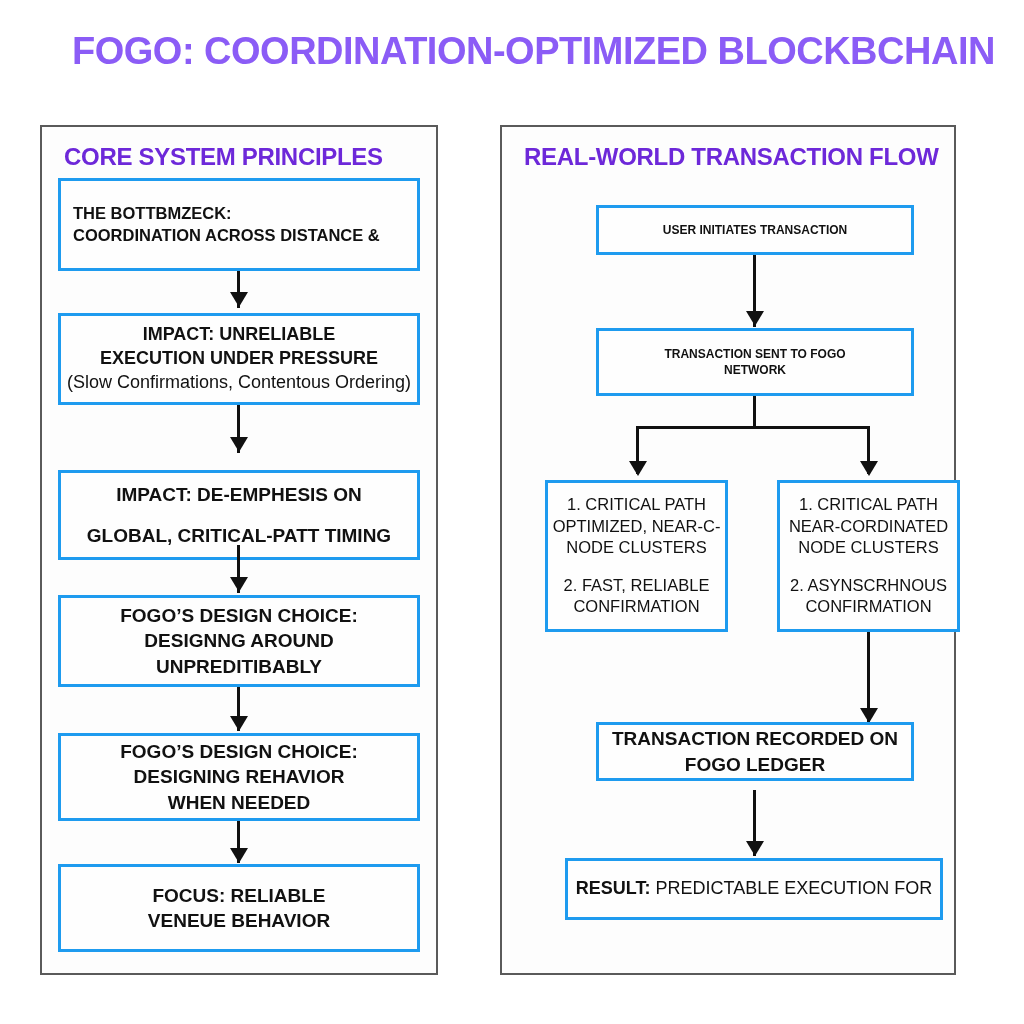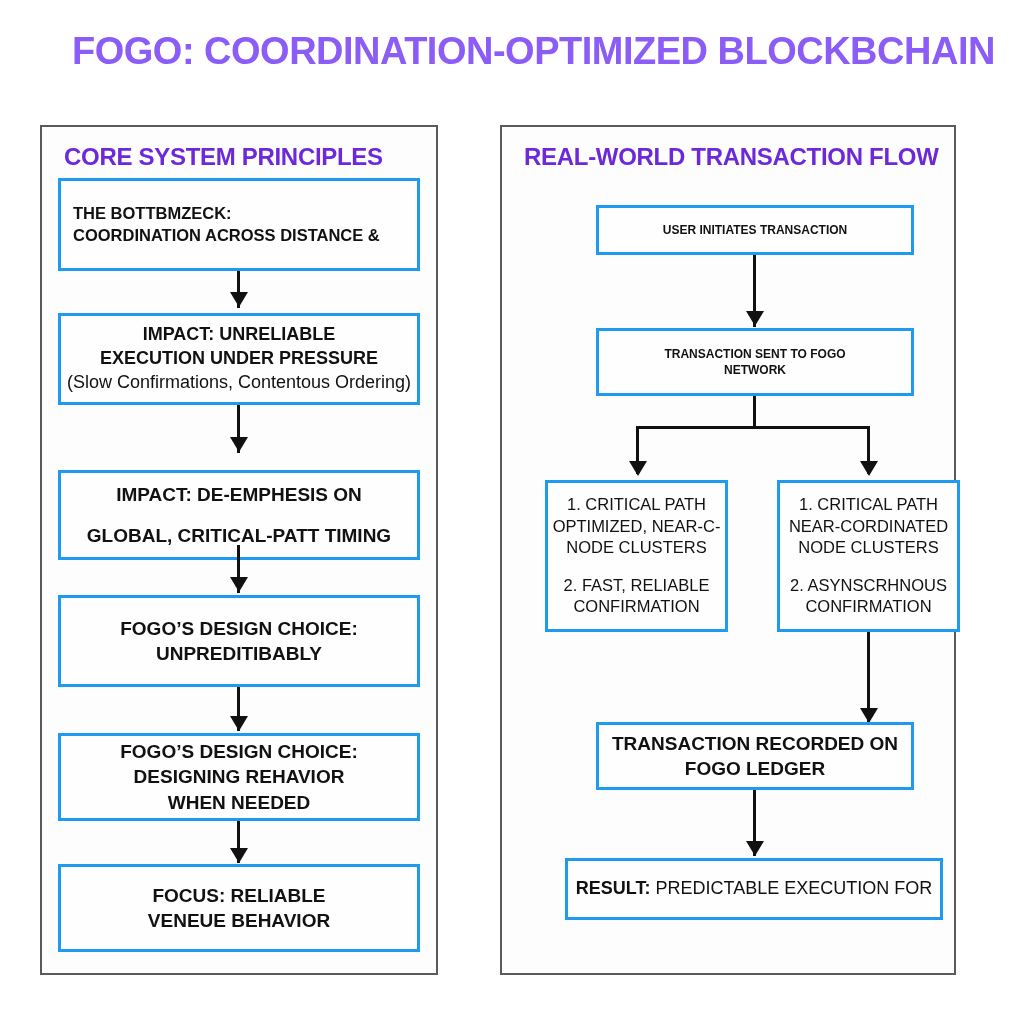--- a/index.html
+++ b/index.html
@@ -118,20 +118,21 @@
 <div class="node center fs19" style="left:58px; top:455px; width:362px; height:90px;margin-top:15px;">
   <span class="line b">IMPACT: DE-EMPHESIS ON</span>
   <span class="line gap"></span>
   <span class="line b">GLOBAL, CRITICAL-PATT TIMING</span>
 </div>
 <div class="vline" style="left:237px; top:545px; height:48px;"></div>
 <div class="arrowhead" style="left:230px; top:577px;"></div>
 
 <div class="node center fs19" style="left:58px; top:595px; width:362px; height:92px;">
   <span class="line b">FOGO’S DESIGN CHOICE:</span>
+  <span class="line b">DESIGNNG AROUND</span>
   <span class="line b">UNPREDITIBABLY</span>
 </div>
 <div class="vline" style="left:237px; top:687px; height:44px;"></div>
 <div class="arrowhead" style="left:230px; top:716px;"></div>
 
 <div class="node center fs19" style="left:58px; top:733px; width:362px; height:88px;">
   <span class="line b">FOGO’S DESIGN CHOICE:</span>
   <span class="line b">DESIGNING REHAVIOR</span>
   <span class="line b">WHEN NEEDED</span>
 </div>
@@ -179,21 +180,21 @@
   <span class="line rg">NEAR-CORDINATED</span>
   <span class="line rg">NODE CLUSTERS</span>
   <span class="line gap"></span>
   <span class="line rg">2. ASYNSCRHNOUS</span>
   <span class="line rg">CONFIRMATION</span>
 </div>
 
 <div class="vline" style="left:867px; top:632px; height:92px;"></div>
 <div class="arrowhead" style="left:860px; top:708px;"></div>
 
-<div class="node center fs19" style="left:596px; top:722px; width:318px; height:68px;">
+<div class="node center fs19" style="left:596px; top:722px; width:318px; height:59px;">
   <span class="line b">TRANSACTION RECORDED ON</span>
   <span class="line b">FOGO LEDGER</span>
 </div>
 <div class="vline" style="left:753px; top:790px; height:66px;"></div>
 <div class="arrowhead" style="left:746px; top:841px;"></div>
 
 <div class="node center fs18" style="left:565px; top:858px; width:378px; height:62px;">
   <span class="line">
     <strong class="b">RESULT:</strong><span class="rg"> PREDICTABLE EXECUTION FOR</span>
   </span>

